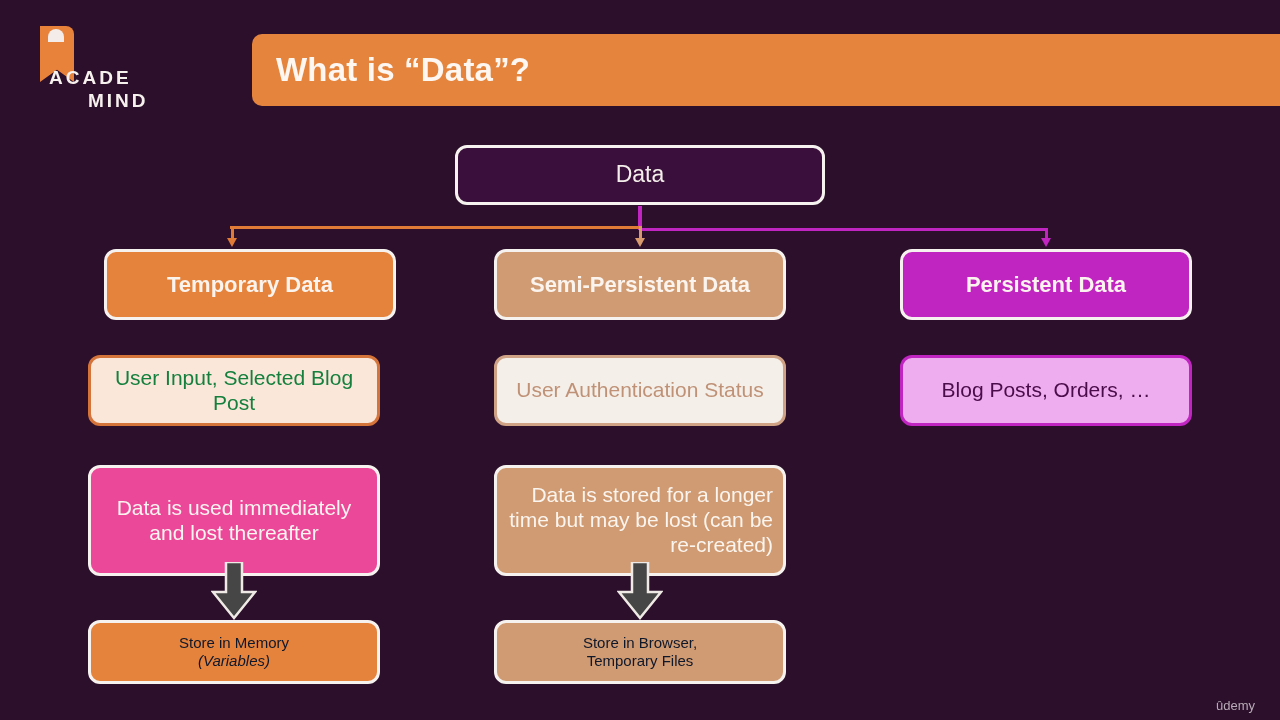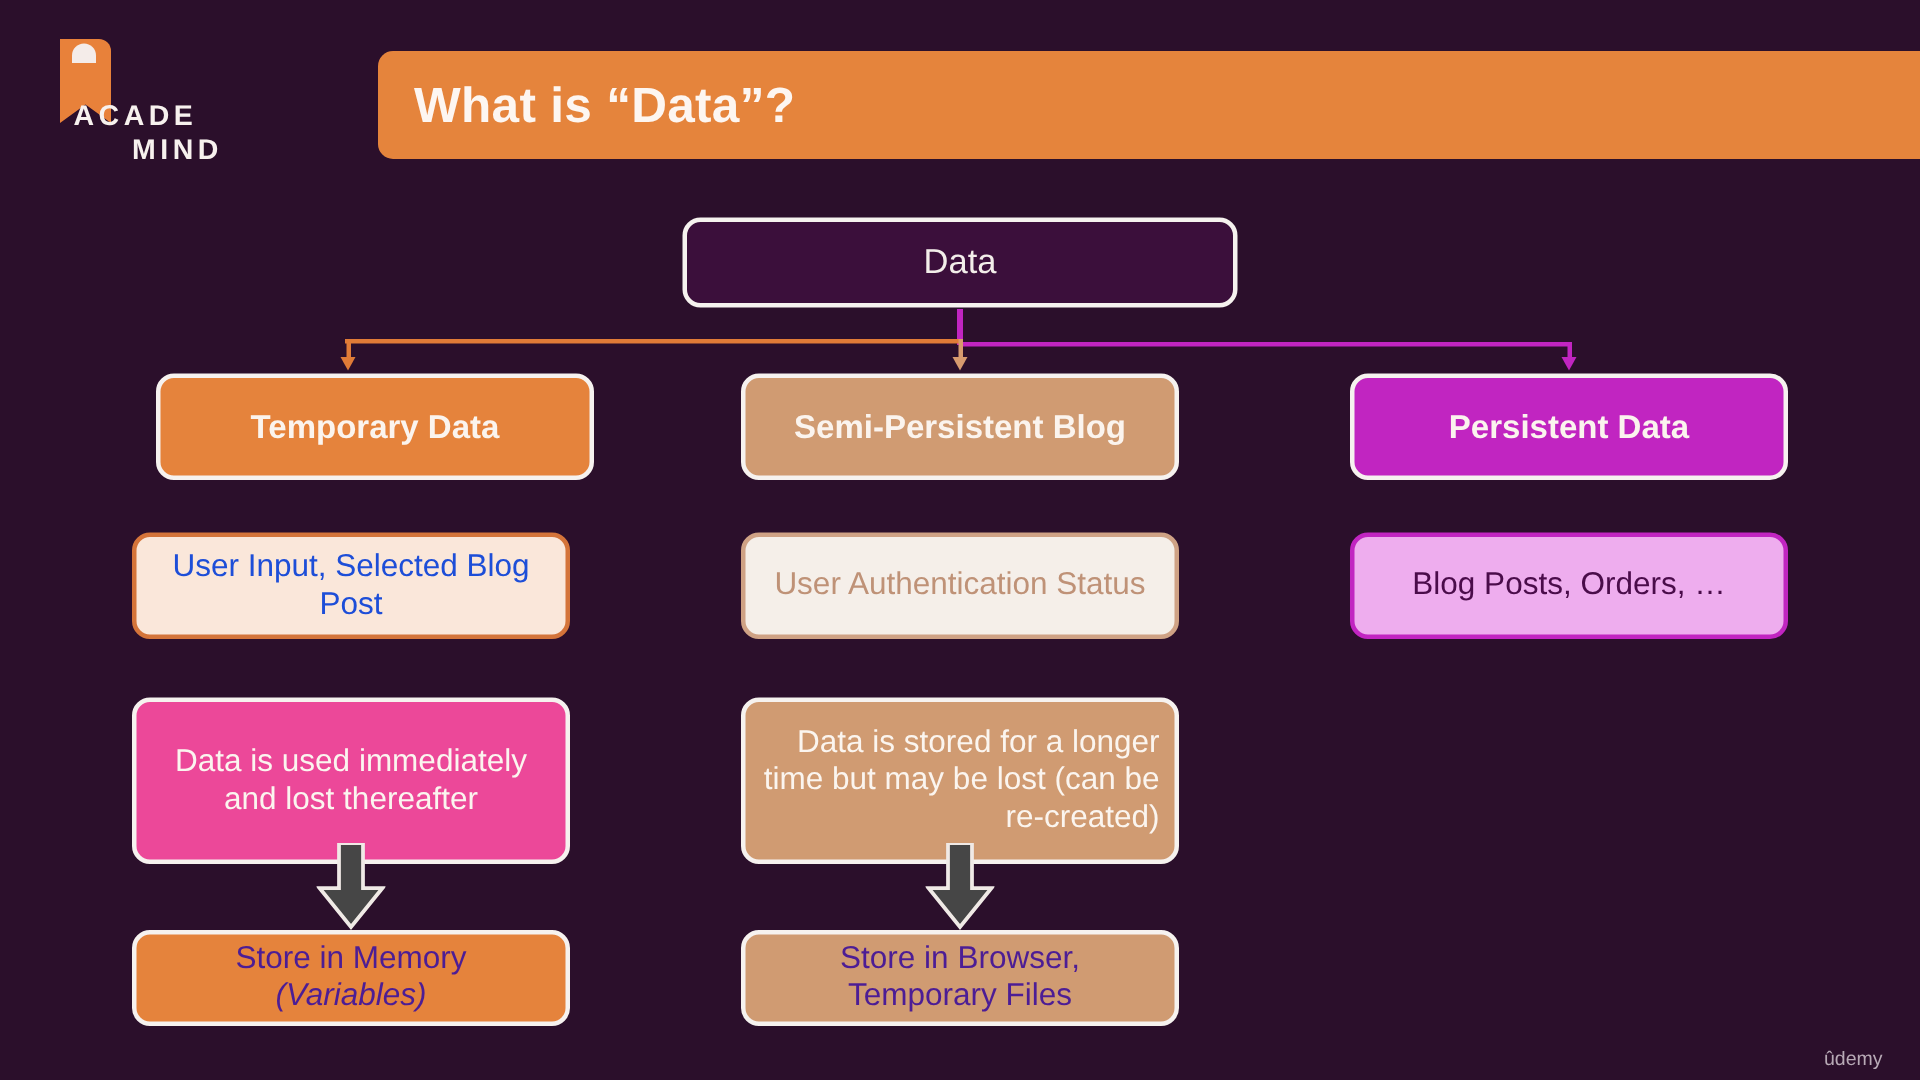--- a/index.html
+++ b/index.html
@@ -123,21 +123,21 @@
   .hdr-3 { left: 900px; background: #c125c1; }
 
   .ex {
     top: 355px;
     width: 292px;
     height: 71px;
     border: 3px solid;
     font-size: 21px;
     padding: 0 10px;
   }
-  .ex-1 { left: 88px;  background: #fae7da; border-color: #d4743a; color: #1d4ed8; }
+  .ex-1 { left: 88px;  background: #fae7da; border-color: #d4743a; color: #15803d; }
   .ex-2 { left: 494px; background: #f5efe9; border-color: #cfa285; color: #bf9277; }
   .ex-3 { left: 900px; background: #eeadee; border-color: #c125c1; color: #4a0c4a; }
 
   .desc {
     top: 465px;
     width: 292px;
     height: 111px;
     border: 3px solid #f6f2ef;
     font-size: 21px;
     color: #fbf5ef;
@@ -145,22 +145,22 @@
   }
   .desc-1 { left: 88px;  background: #ec4899; }
   .desc-2 { left: 494px; background: #d09b72; text-align: right; }
   .desc-3 { left: 900px; background: #c125c1; }
 
   .store {
     top: 620px;
     width: 292px;
     height: 64px;
     border: 3px solid #f6f2ef;
-    font-size: 21px;
-    color: #4c1d95;
+    font-size: 15px;
+    color: #0f172a;
     padding: 0 8px;
   }
   .store-1 { left: 88px;  background: #e5833c; }
   .store-2 { left: 494px; background: #d09b72; }
 
   .store em { font-style: italic; display: block; }
 
   
   .conn { position: absolute; }
 
@@ -271,21 +271,21 @@
   <div class="conn conn-h-orange"></div>
   <div class="conn conn-h-mag"></div>
   <div class="conn conn-v-left"></div>
   <div class="conn conn-v-mid"></div>
   <div class="conn conn-v-right"></div>
   <div class="arrow-head ah-left"></div>
   <div class="arrow-head ah-mid"></div>
   <div class="arrow-head ah-right"></div>
 
   <div class="box hdr hdr-1">Temporary Data</div>
-  <div class="box hdr hdr-2">Semi-Persistent Blog</div>
+  <div class="box hdr hdr-2">Semi-Persistent Data</div>
   <div class="box hdr hdr-3">Persistent Data</div>
 
   <div class="box ex ex-1">User Input, Selected Blog Post</div>
   <div class="box ex ex-2">User Authentication Status</div>
   <div class="box ex ex-3">Blog Posts, Orders, …</div>
 
   <div class="box desc desc-1">Data is used immediately and lost thereafter</div>
   <div class="box desc desc-2">Data is stored for a longer time but may be lost (can be re-created)</div>
 
   <div class="block-arrow ba-1">

